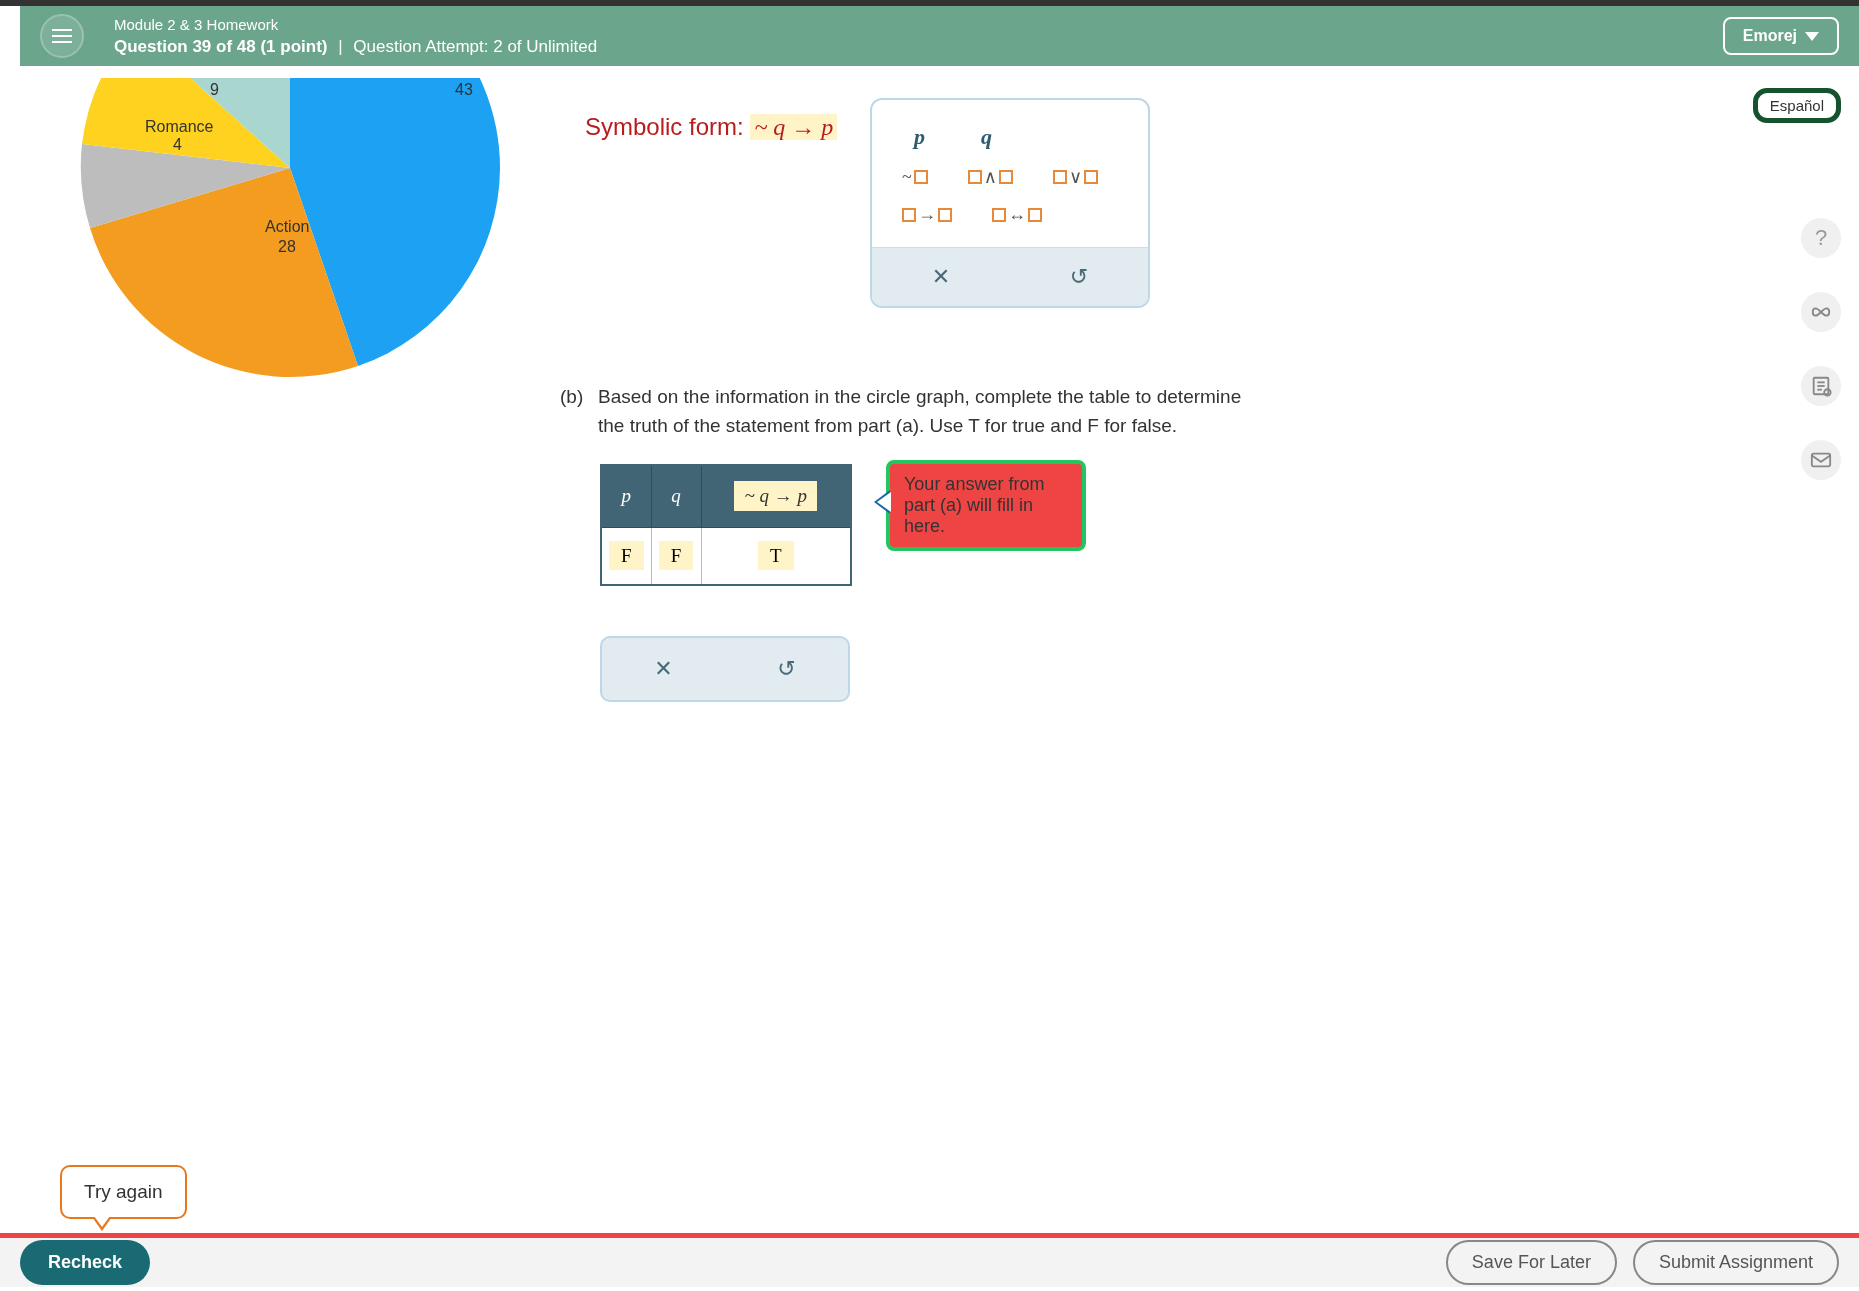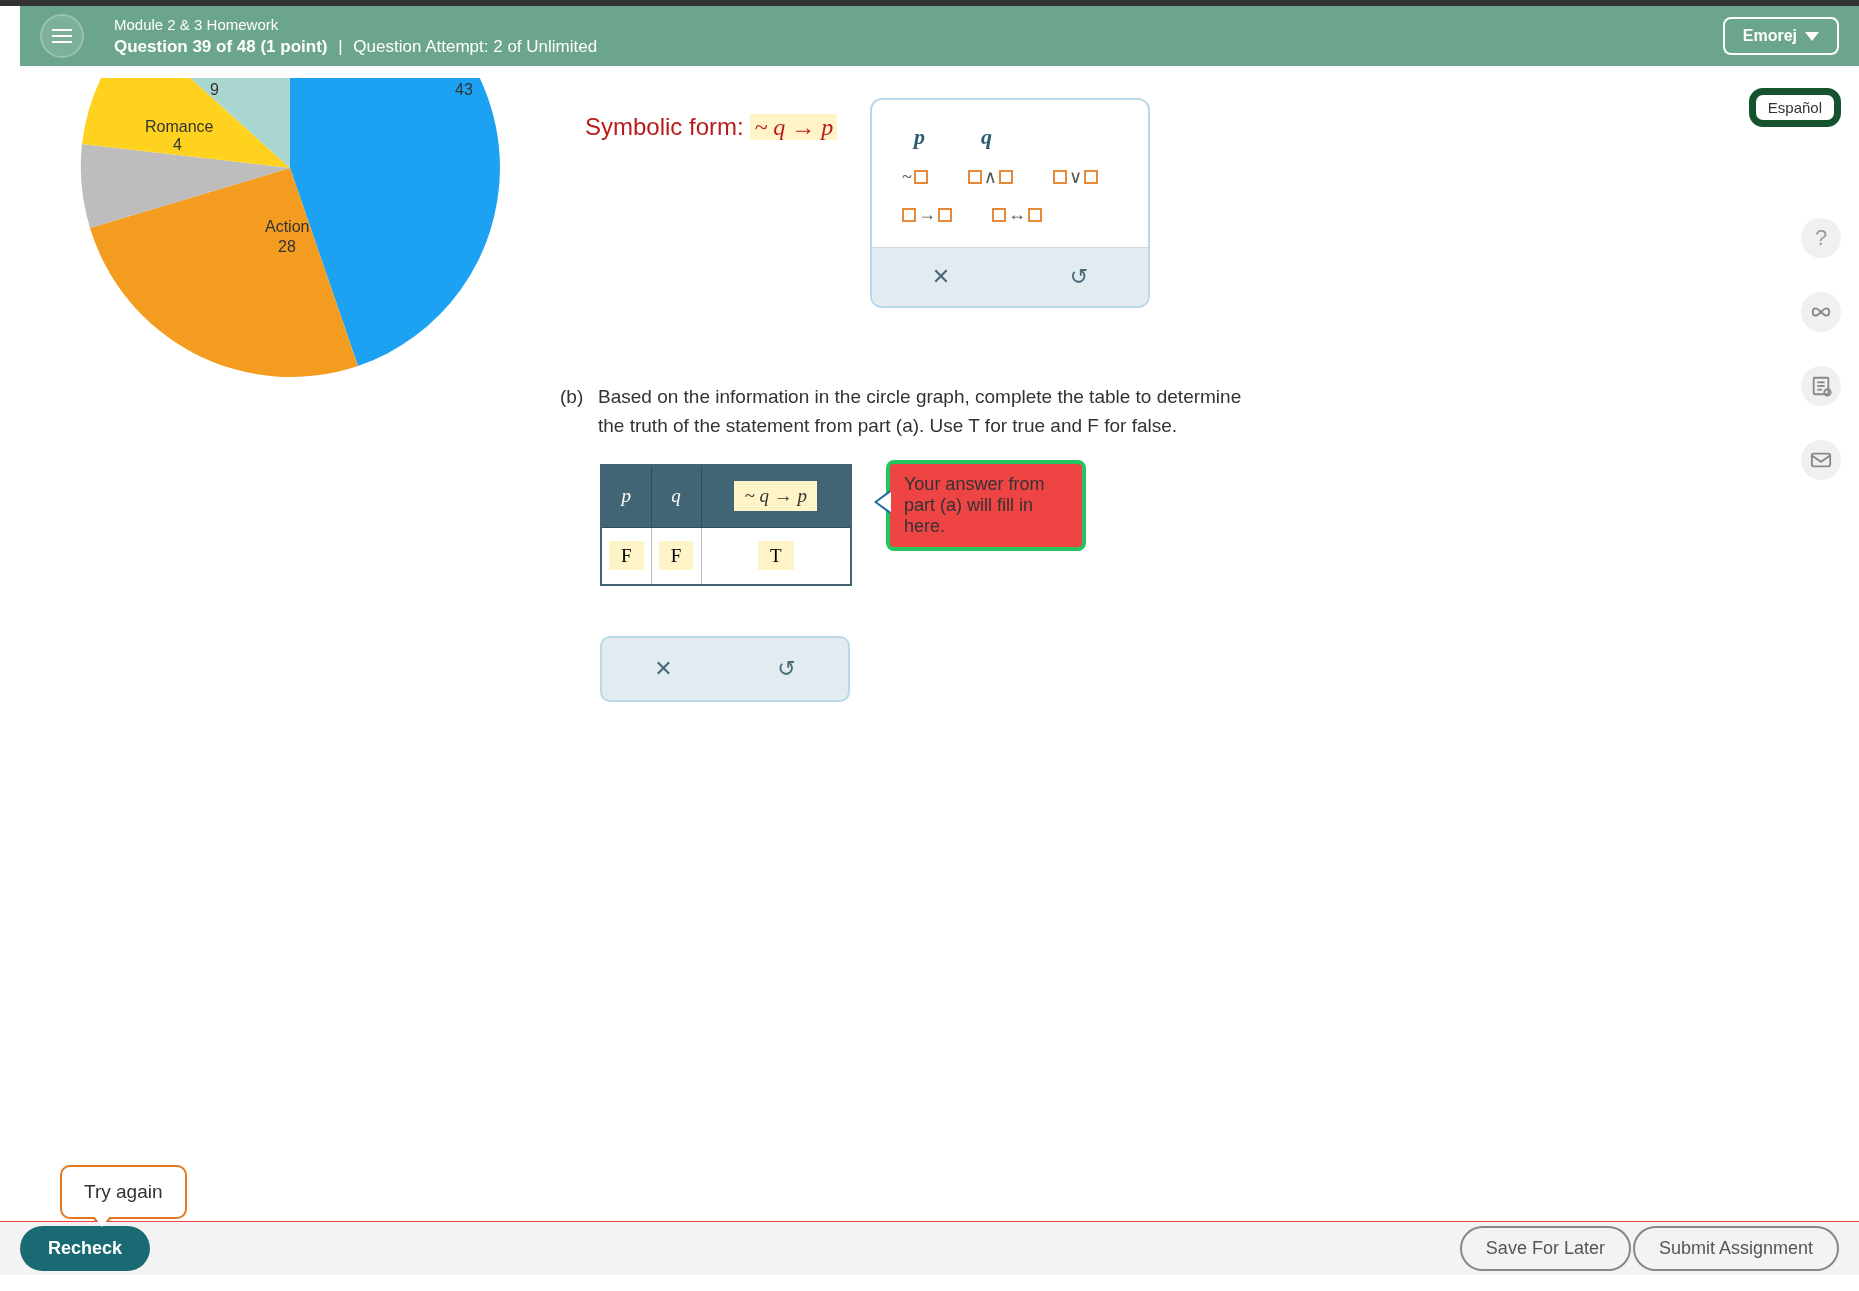--- a/index.html
+++ b/index.html
@@ -9,21 +9,21 @@
 .menu-btn { width: 44px; height: 44px; border-radius: 50%; background: #7db09a; border: 2px solid #9bc2b0; display: flex; flex-direction: column; justify-content: center; align-items: center; gap: 4px; cursor: pointer; margin-right: 30px; }
 .menu-btn span { display: block; width: 20px; height: 2px; background: #fff; }
 .header-text { color: #fff; flex: 1; }
 .header-title { font-size: 15px; margin-bottom: 4px; }
 .header-sub { font-size: 17px; font-weight: bold; }
 .header-sub .sep { font-weight: normal; margin: 0 6px; }
 .header-sub .attempt { font-weight: normal; }
 .user-btn { border: 2px solid #fff; border-radius: 8px; padding: 8px 18px; color: #fff; font-size: 16px; font-weight: bold; display: flex; align-items: center; gap: 8px; cursor: pointer; }
 .chevron-down { width: 0; height: 0; border-left: 7px solid transparent; border-right: 7px solid transparent; border-top: 9px solid #fff; }
 .content { position: absolute; top: 78px; bottom: 58px; left: 0; right: 0; overflow: hidden; }
-.espanol { position: absolute; top: 10px; right: 18px; border: 7px solid #14532d; border-radius: 14px; padding: 4px 12px; font-size: 15px; color: #333; cursor: pointer; }
+.espanol { position: absolute; top: 10px; right: 18px; border: 5px solid #14532d; border-radius: 14px; padding: 4px 12px; font-size: 15px; color: #333; cursor: pointer; }
 .side-icons { position: absolute; right: 18px; top: 140px; display: flex; flex-direction: column; gap: 34px; align-items: center; }
 .side-icon { width: 40px; height: 40px; border-radius: 50%; background: #f0f0f0; display: flex; align-items: center; justify-content: center; cursor: pointer; color: #9a9a9a; font-size: 22px; }
 .side-icon svg { width: 22px; height: 22px; fill: none; stroke: #888; stroke-width: 2; }
 .pie-area { position: absolute; top: 0; left: 60px; width: 480px; height: 320px; }
 .pie-svg { width: 480px; height: 320px; }
 .pie-label { position: absolute; font-size: 16px; color: #333; text-align: center; }
 .symbolic { position: absolute; left: 585px; top: 35px; font-size: 24px; color: #b91c1c; }
 .hlite { background: #fff4c8; padding: 0 4px; font-style: italic; font-family: 'Times New Roman', serif; }
 .palette { position: absolute; left: 870px; top: 20px; width: 280px; border: 2px solid #bcd8e8; border-radius: 12px; background: #fff; padding: 16px 10px 0; font-family: 'Times New Roman', serif; }
 .palette-row { display: flex; justify-content: flex-start; gap: 40px; padding: 8px 20px; }
@@ -44,23 +44,23 @@
 .truth-tbl th .expr-hl { background: #fff4c8; color: #333; padding: 4px 10px; display: inline-block; }
 .truth-tbl td { border: 1px solid #bbb; text-align: center; height: 58px; font-family: 'Times New Roman', serif; }
 .truth-tbl td span { background: #fff4c8; padding: 4px 12px; }
 .callout { position: absolute; left: 286px; top: -4px; width: 200px; border: 4px solid #22c55e; border-radius: 8px; padding: 10px 14px; font-size: 18px; color: #333; background: #ef4444; }
 .callout::before { content: ""; position: absolute; left: -16px; top: 26px; width: 0; height: 0; border-top: 12px solid transparent; border-bottom: 12px solid transparent; border-right: 16px solid #1a6aa0; }
 .callout::after { content: ""; position: absolute; left: -13px; top: 28px; width: 0; height: 0; border-top: 10px solid transparent; border-bottom: 10px solid transparent; border-right: 14px solid #fff; }
 .ctrl-panel { margin-top: 50px; margin-left: 40px; width: 250px; background: #e1ebf0; border: 2px solid #bcd8e8; border-radius: 10px; padding: 18px 0; display: flex; justify-content: space-around; }
 .try-bubble { position: absolute; left: 60px; bottom: 14px; border: 2px solid #e5791d; border-radius: 10px; padding: 14px 22px; font-size: 19px; color: #333; background: #fff; }
 .try-bubble::after { content: ""; position: absolute; left: 30px; bottom: -14px; width: 0; height: 0; border-left: 10px solid transparent; border-right: 10px solid transparent; border-top: 14px solid #e5791d; }
 .try-bubble::before { content: ""; position: absolute; left: 32px; bottom: -10px; width: 0; height: 0; border-left: 8px solid transparent; border-right: 8px solid transparent; border-top: 11px solid #fff; z-index: 1; }
-.footer { position: fixed; bottom: 16px; left: 0; right: 0; height: 54px; background: #f3f3f3; border-top: 1px solid #ef4444; display: flex; align-items: center; padding: 0 20px; }
+.footer { position: fixed; bottom: 4px; left: 0; right: 0; height: 54px; background: #f3f3f3; border-top: 5px solid #ef4444; display: flex; align-items: center; padding: 0 20px; }
 .recheck-btn { background: #1a6a73; color: #fff; border: none; border-radius: 26px; padding: 12px 28px; font-size: 18px; font-weight: bold; cursor: pointer; }
-.footer-right { margin-left: auto; display: flex; gap: 2px; }
+.footer-right { margin-left: auto; display: flex; gap: 16px; }
 .pill-btn { border: 2px solid #888; border-radius: 26px; padding: 10px 24px; font-size: 18px; color: #555; background: #f3f3f3; cursor: pointer; }
 </style>
 </head>
 <body>
 
 <div class="topbar-dark"></div>
 
 <div class="header">
   <div class="menu-btn">
     <span></span>

